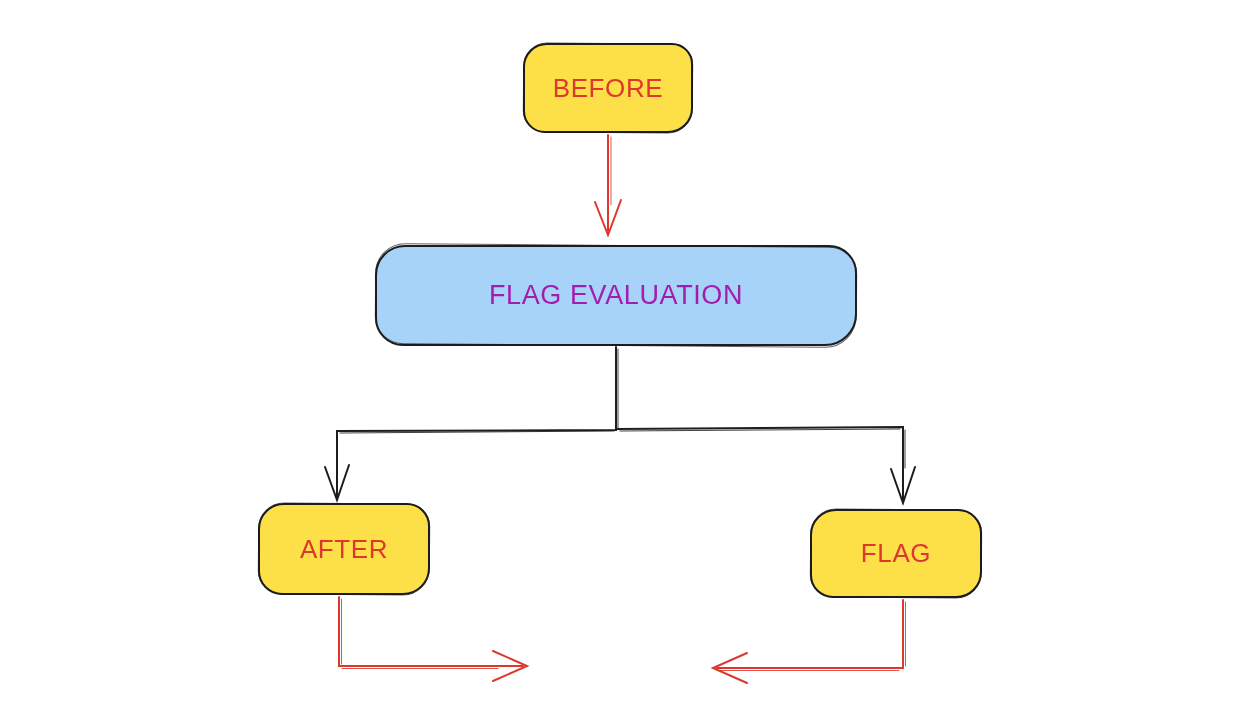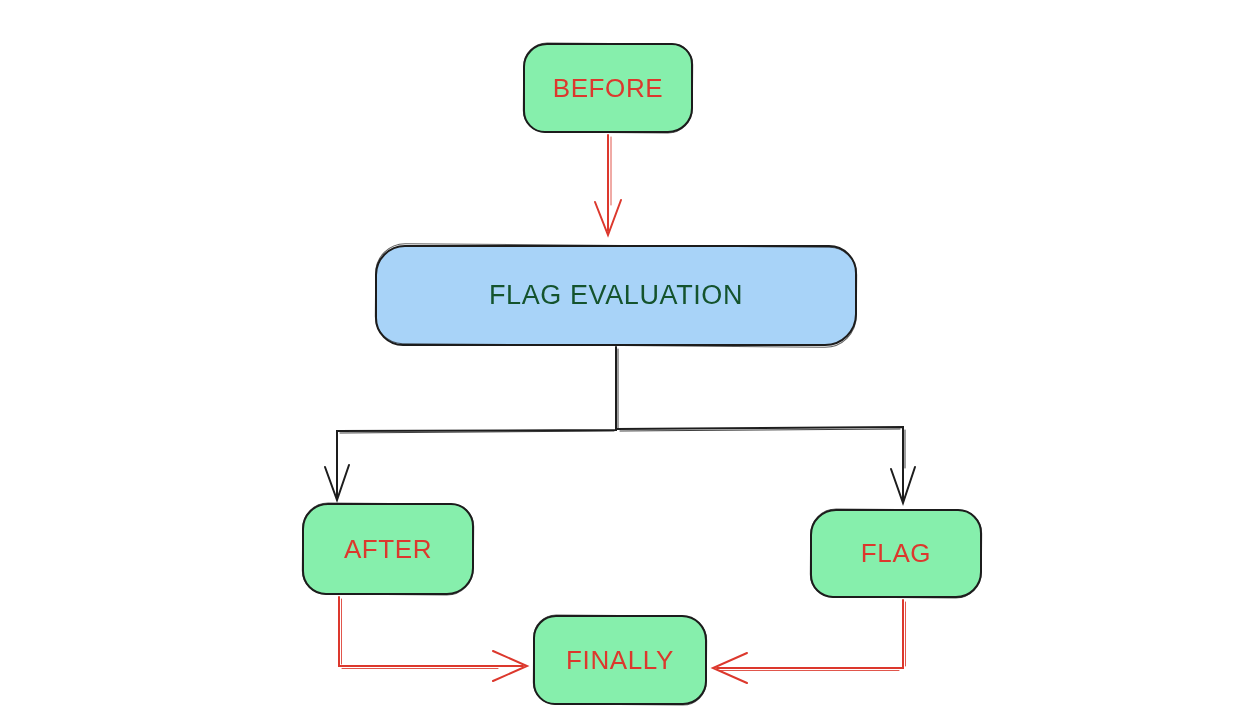--- a/index.html
+++ b/index.html
@@ -33,26 +33,26 @@
   
   .node::before {
     content: "";
     position: absolute;
     inset: -2px;
     border: 1.4px solid rgba(29,29,29,0.7);
     border-radius: inherit;
     transform: rotate(0.5deg);
     pointer-events: none;
   }
-  .node-yellow { background: #86efac; color: #DC382D; }
-  .node-blue   { background: #A8D3F8; color: #14532d; }
+  .node-yellow { background: #fde047; color: #DC382D; }
+  .node-blue   { background: #A8D3F8; color: #a21caf; }
 
   #node-before  { left: 523px; top: 43px;  width: 170px; height: 90px;  border-radius: 24px 21px 25px 22px; }
   #node-flag    { left: 375px; top: 245px; width: 482px; height: 101px; border-radius: 30px 28px 32px 28px; font-size: 27px; }
-  #node-after   { left: 258px; top: 503px; width: 172px; height: 92px;  border-radius: 26px 23px 27px 24px; margin-left: 44px; }
+  #node-after   { left: 258px; top: 503px; width: 172px; height: 92px;  border-radius: 26px 23px 27px 24px; }
   #node-error   { left: 810px; top: 509px; width: 172px; height: 89px;  border-radius: 26px 24px 26px 23px; }
   #node-finally { left: 533px; top: 615px; width: 174px; height: 90px;  border-radius: 23px 25px 24px 22px; }
 </style>
 </head>
 <body>
 
 <div class="canvas">
 
   <svg class="wires" viewBox="0 0 1249 722">
 
@@ -100,17 +100,14 @@
   </div>
 
   <div class="node node-yellow" id="node-after">
     <span>AFTER</span>
   </div>
 
   <div class="node node-yellow" id="node-error">
     <span>FLAG</span>
   </div>
 
-  <div class="node node-yellow" id="node-finally">
-    <span>FINALLY</span>
-  </div>
 
 </div>
 
 </body></html>

